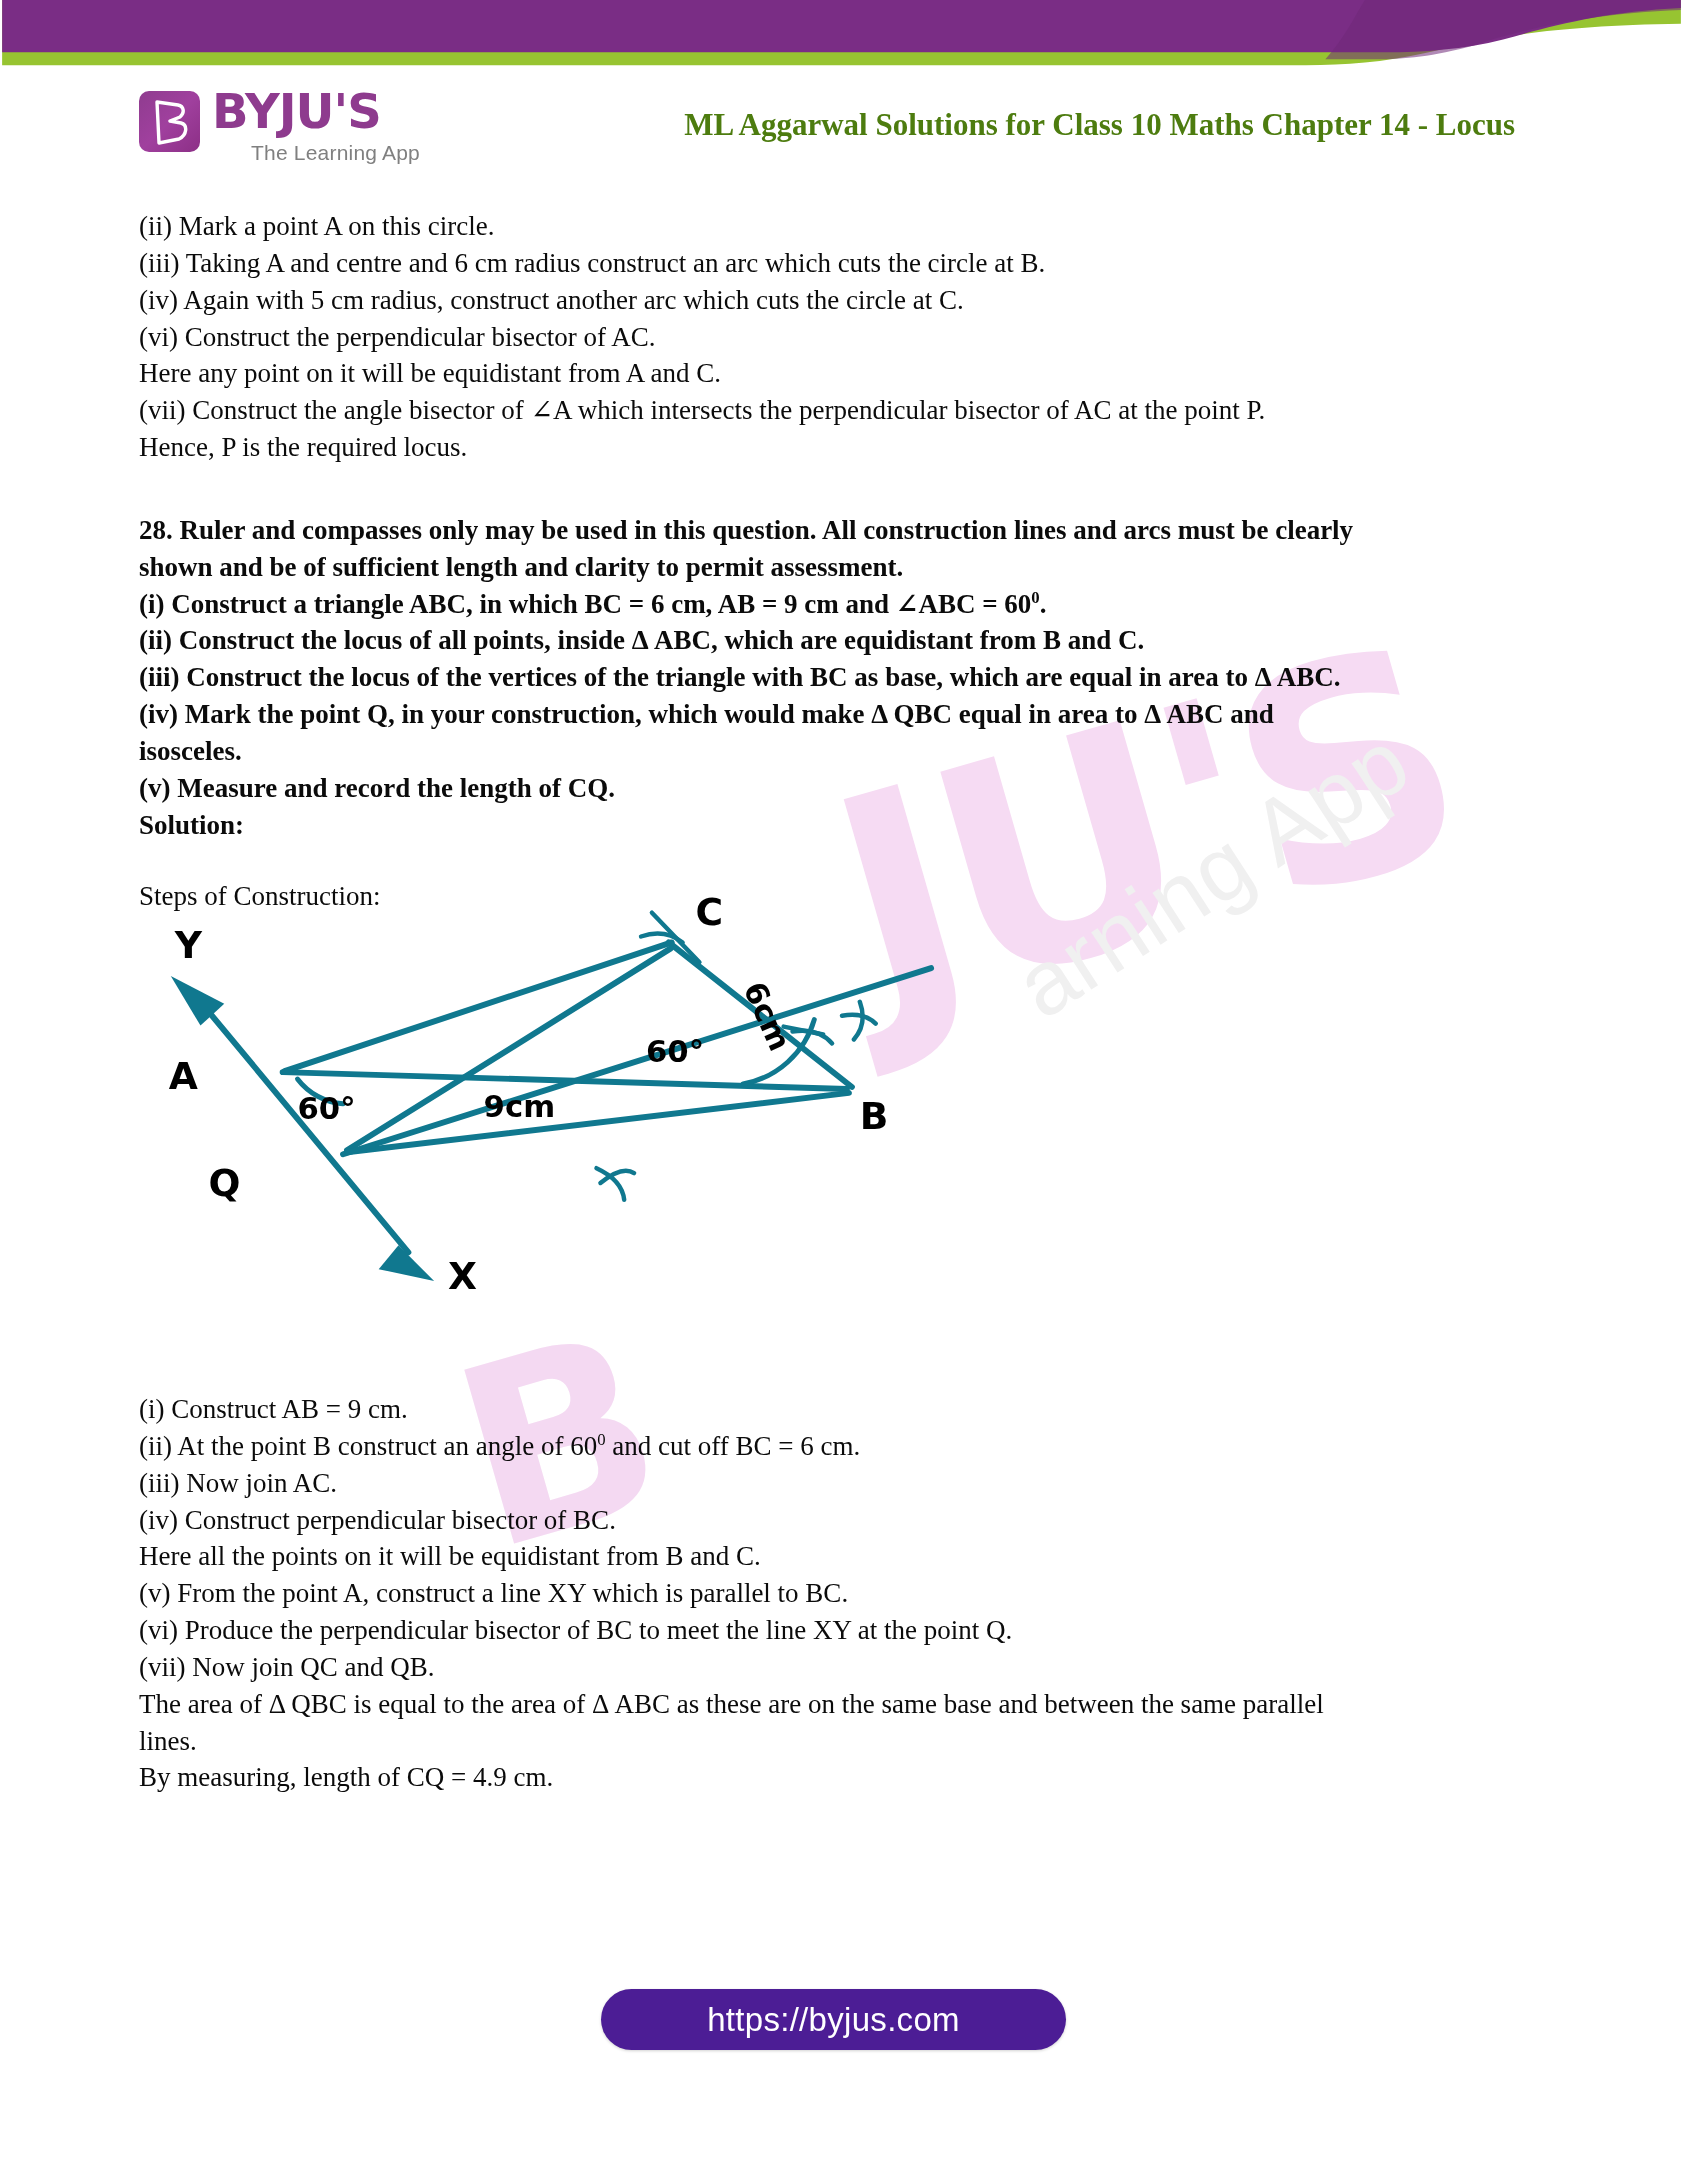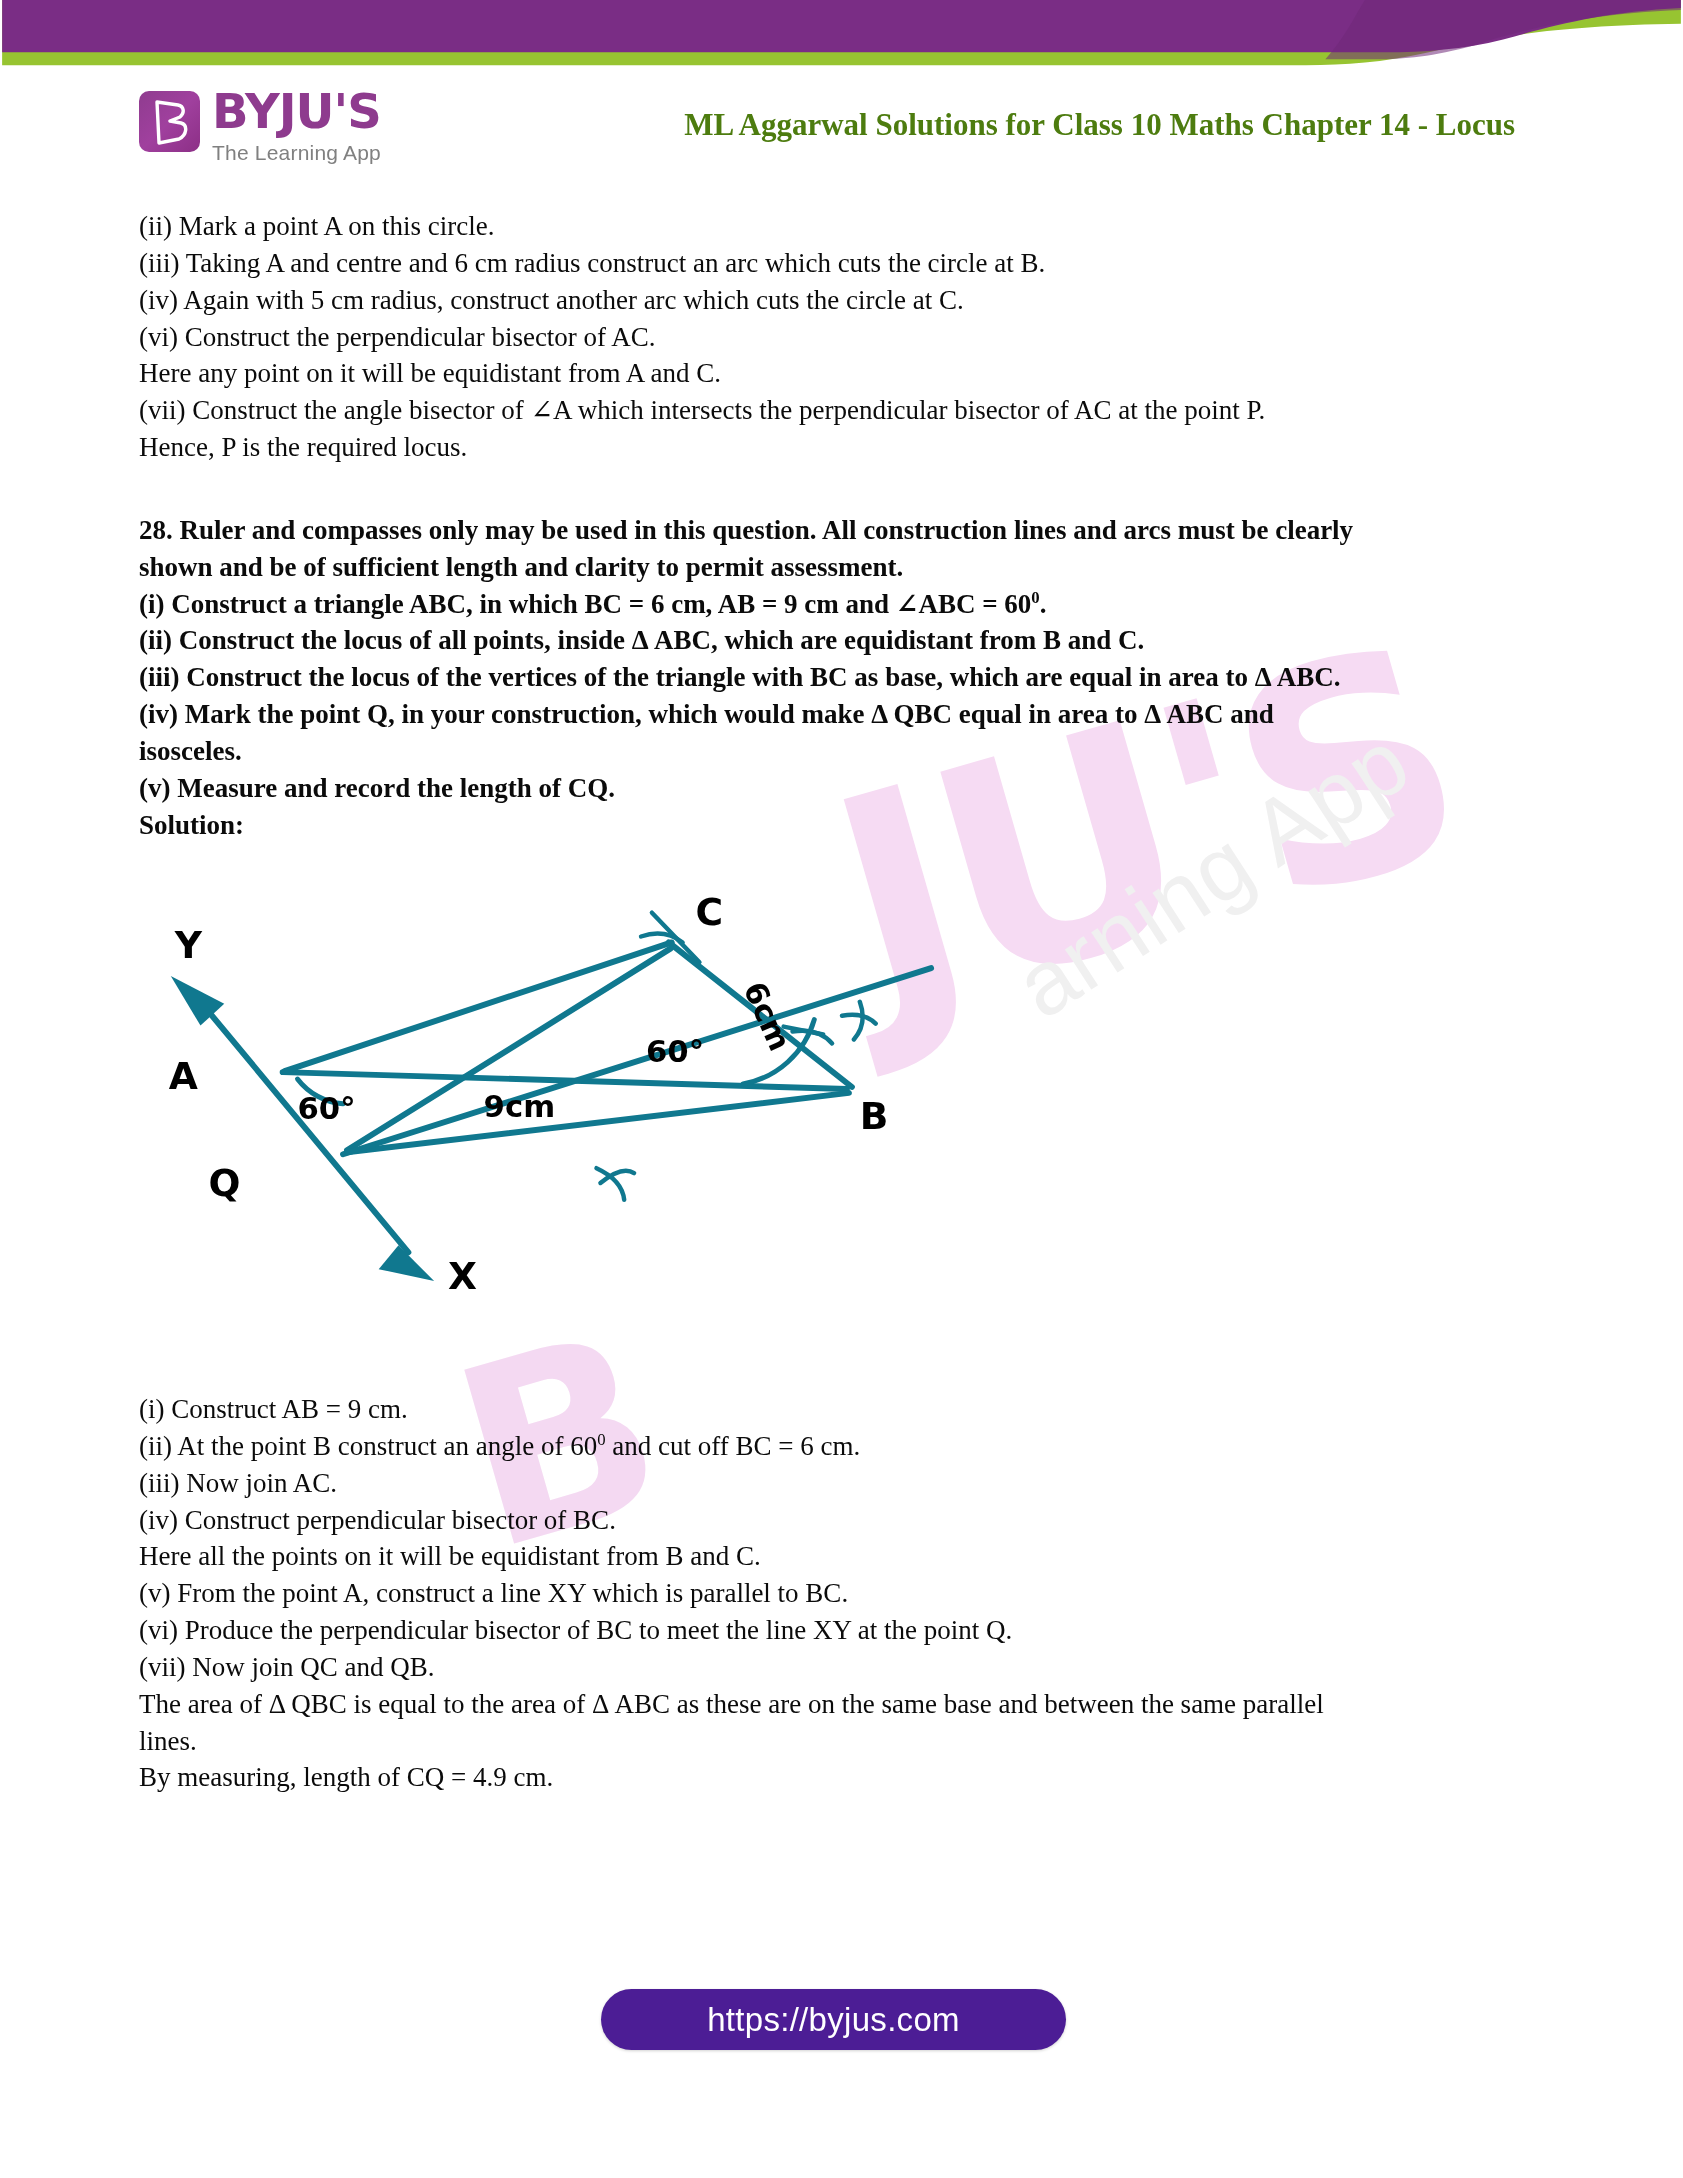--- a/index.html
+++ b/index.html
@@ -77,20 +77,21 @@
     letter-spacing: -1px;
     color: #8e3b8e;
     margin-top: -2px;
   }
   .logo-tag {
     font-family: "Liberation Sans", sans-serif;
     font-size: 21px;
     color: #808080;
     margin-top: 7px;
     letter-spacing: 0.2px;
+    margin-left: 39px;
   }
 
   .doc-title {
     position: absolute;
     left: 683px;
     top: 104px;
     width: 832px;
     text-align: right;
     font-family: "Liberation Serif", serif;
     font-weight: bold;
@@ -251,20 +252,21 @@
       <p class="para bold">(ii) Construct the locus of all points, inside Δ ABC, which are equidistant from B and C.</p>
       <p class="para bold">(iii) Construct the locus of the vertices of the triangle with BC as base, which are equal in area to Δ ABC.</p>
       <p class="para bold">(iv) Mark the point Q, in your construction, which would make Δ QBC equal in area to Δ ABC and</p>
       <p class="para bold">isosceles.</p>
       <p class="para bold">(v) Measure and record the length of CQ.</p>
       <p class="para bold">Solution:</p>
     </div>
 
     <div class="spacer-md"></div>
 
+    <p class="para">Steps of Construction:</p>
   </div>
 
   <div class="figure">
     <svg width="792" height="505" viewBox="0 0 800 510" xmlns="http://www.w3.org/2000/svg">
       <g fill="none" stroke="#10788f" stroke-width="6" stroke-linecap="round" stroke-linejoin="round">
 
         <line x1="52" y1="122" x2="262" y2="375"></line>
 
         <line x1="135" y1="193" x2="705" y2="210"></line>
 

